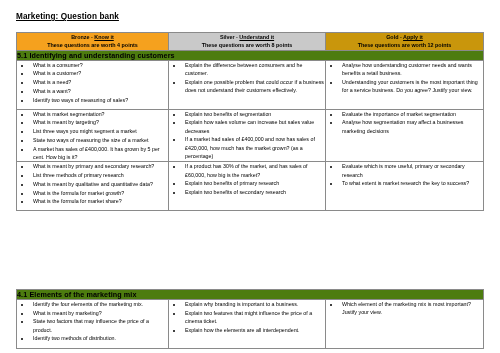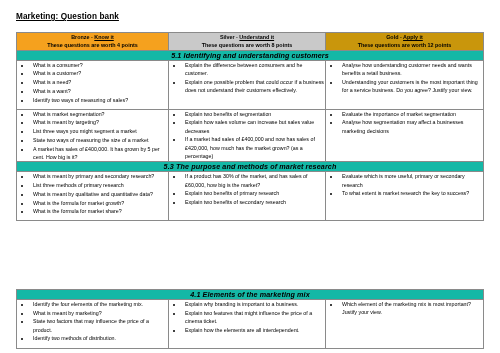--- a/index.html
+++ b/index.html
@@ -60,28 +60,26 @@
     border: 1px solid #8a8a8a;
   }
   .medal-bronze { background: #F5A11E; }
   .medal-silver { background: #C9C9C9; }
   .medal-gold   { background: #C9960C; }
   .medal .lvl { text-decoration: none; }
   .medal .pts { display: block; }
 
   
   .section-band {
-    background: #14b8a6;
-    text-align: center;
+    background: #4d7c0f;
     font-size: 7.2px;
     font-weight: bold;
     padding: 4px 0 4px 0;
     border: 1px solid #8a8a8a;
     letter-spacing: 0.1px;
-    font-style: italic;
   }
 
   
   .qcell {
     padding: 4px 5px 6px 2px;
     height: 48px;
   }
   .qcell ul {
     margin: 0;
     padding-left: 14px;
@@ -158,23 +156,20 @@
             </ul>
           </td>
           <td class="qcell">
             <ul>
               <li>Evaluate the importance of market segmentation</li>
               <li>Analyse how segmentation may affect a businesses marketing decisions</li>
             </ul>
           </td>
         </tr>
         <tr>
-          <td colspan="3" class="section-band">5.3 The purpose and methods of market research</td>
-        </tr>
-        <tr>
           <td class="qcell">
             <ul>
               <li>What is meant by primary and secondary research?</li>
               <li>List three methods of primary research</li>
               <li>What is meant by qualitative and quantitative data?</li>
               <li>What is the formula for market growth?</li>
               <li>What is the formula for market share?</li>
             </ul>
           </td>
           <td class="qcell">

